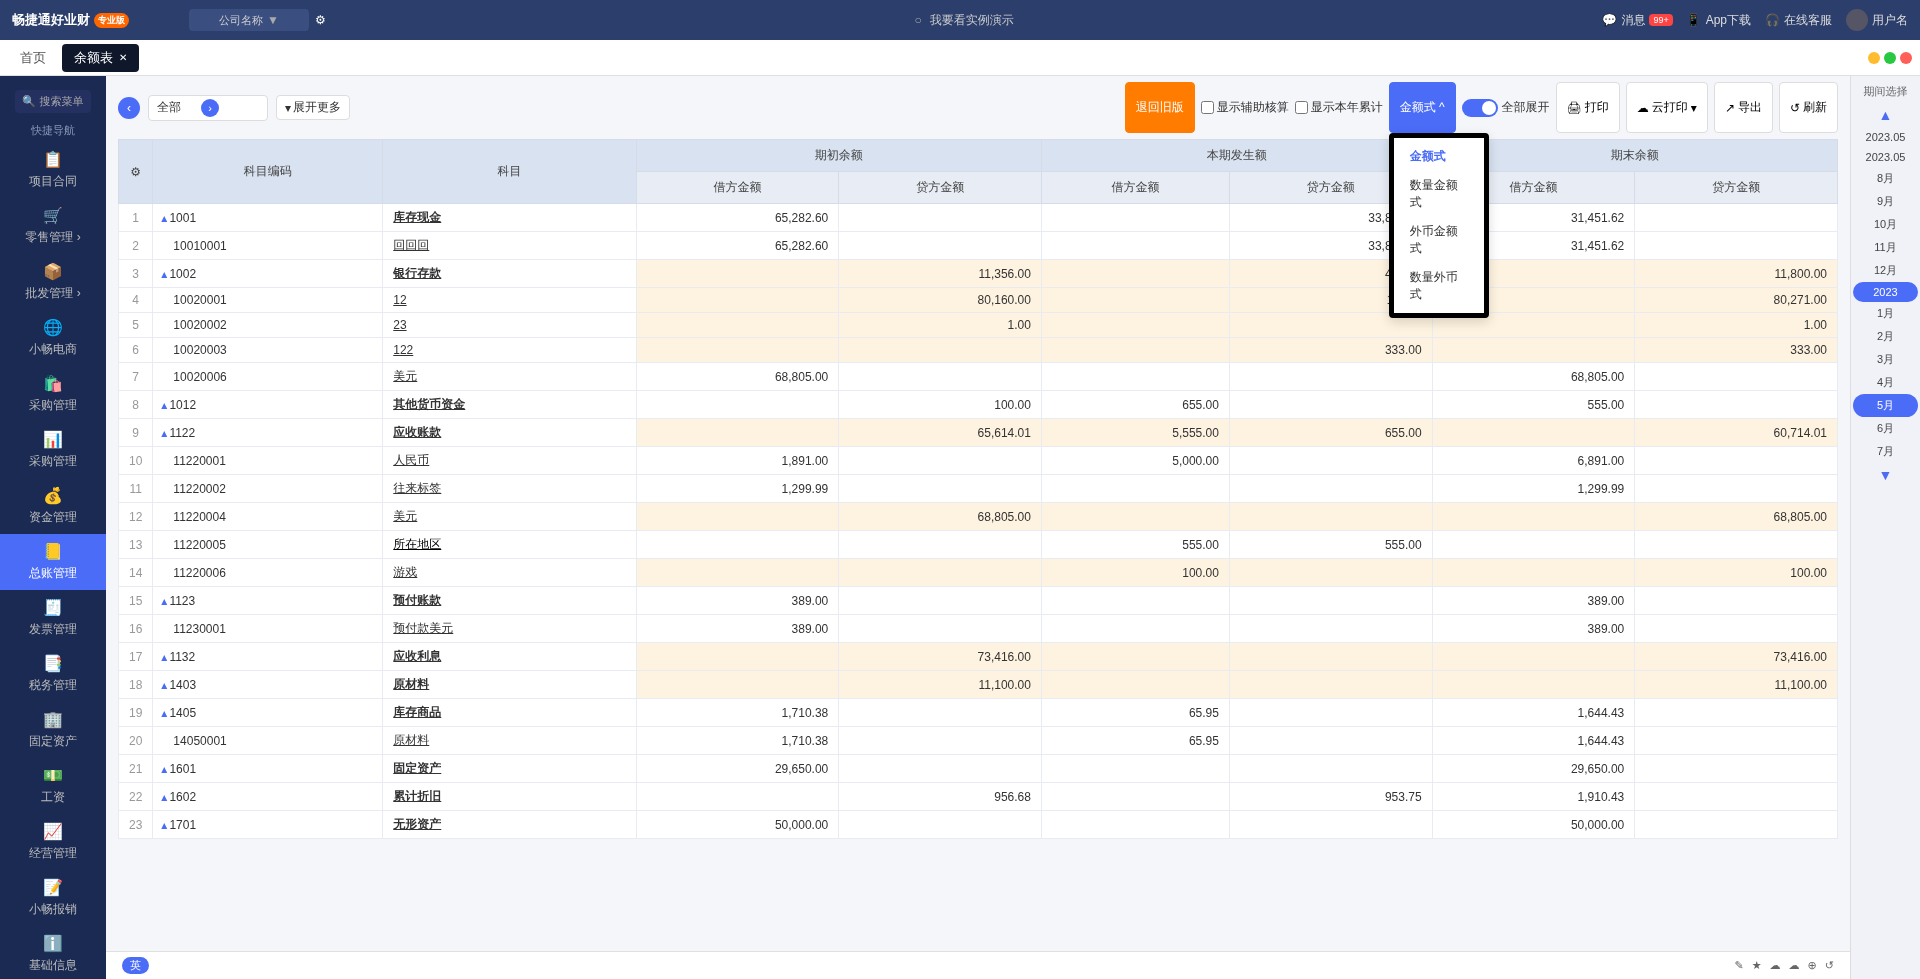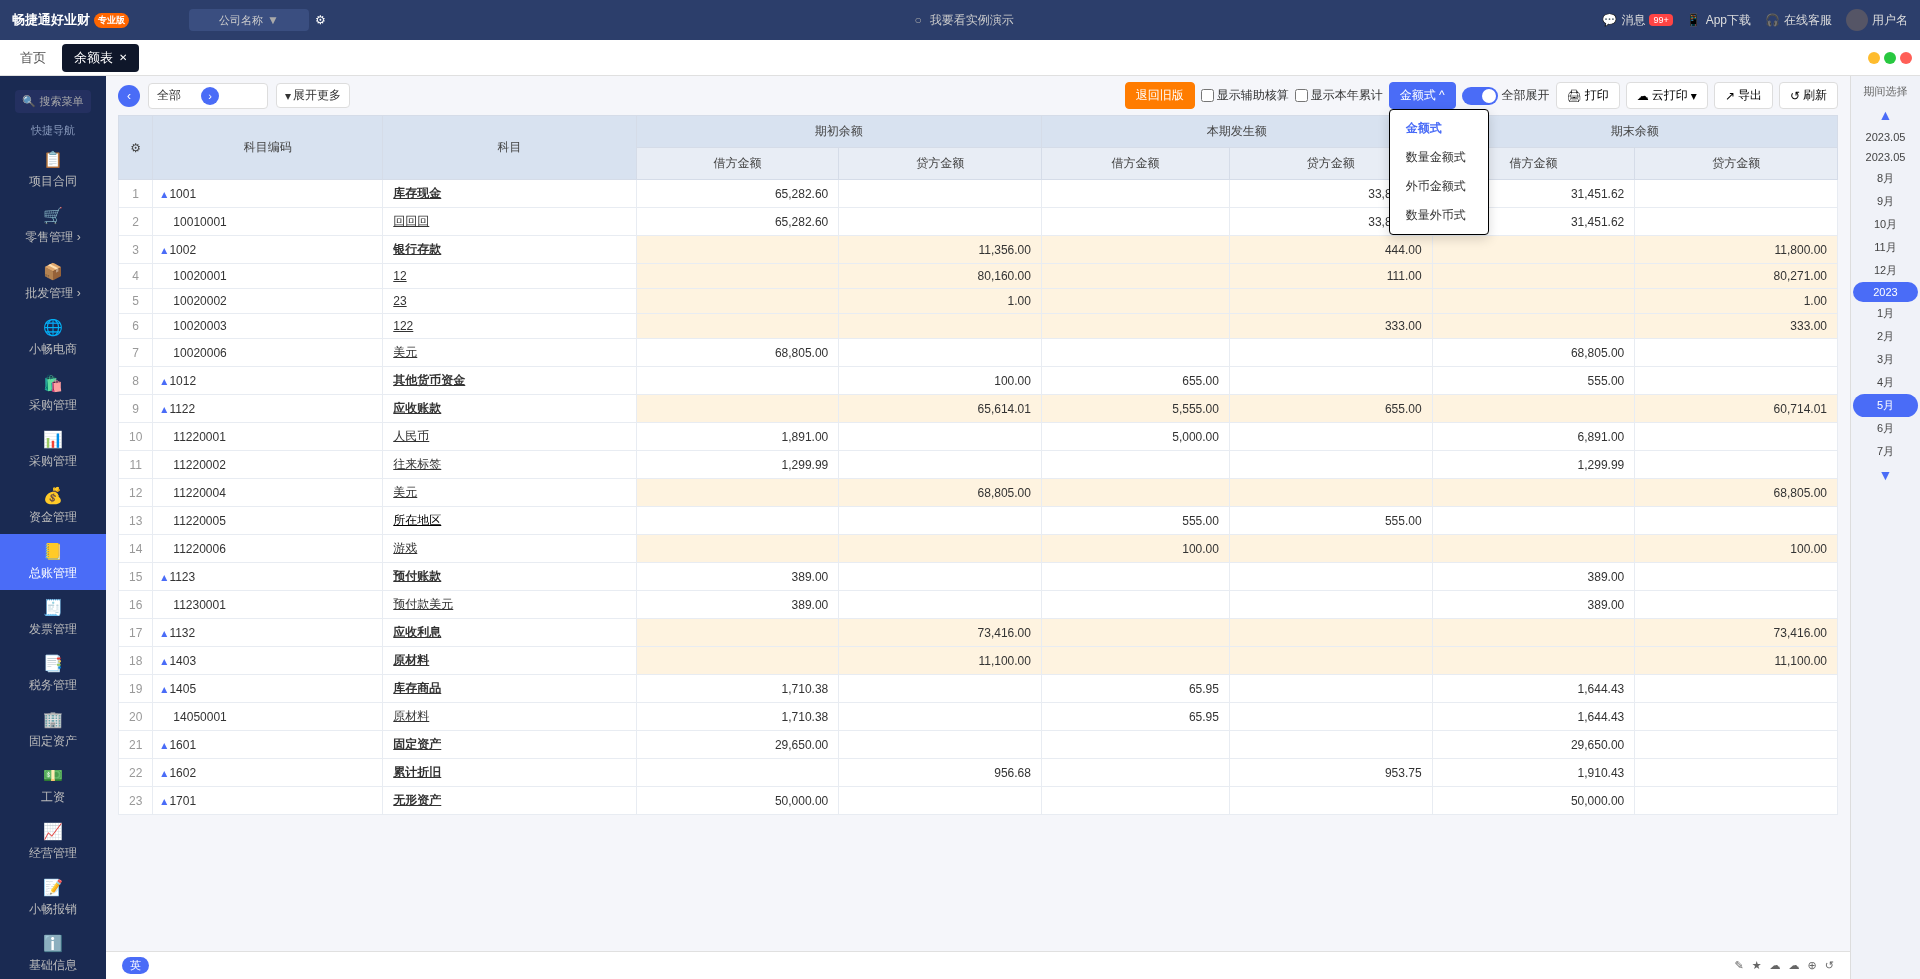--- a/index.html
+++ b/index.html
@@ -126,21 +126,21 @@
       align-items: center;
       background: #fff;
       border: 1px solid #ddd;
       border-radius: 4px;
       padding: 3px 8px;
       gap: 20px;
       min-width: 120px;
     }
 
     .btn {
-      padding: 4px 10px;
+      padding: 16px 10px;
       border-radius: 4px;
       border: 1px solid #ddd;
       background: #fff;
       cursor: pointer;
       font-size: 12px;
       display: flex;
       align-items: center;
       gap: 3px;
       white-space: nowrap;
     }
@@ -198,21 +198,21 @@
     
     .dropdown-btn {
       position: relative;
       display: inline-block;
     }
     .dropdown-menu {
       position: absolute;
       top: 100%;
       left: 0;
       background: #fff;
-      border: 1px solid #000000;
+      border: 5px solid #000000;
       border-radius: 4px;
       box-shadow: 0 4px 12px rgba(0,0,0,0.15);
       z-index: 100;
       min-width: 100px;
       padding: 4px 0;
     }
     .dropdown-menu-item {
       padding: 6px 16px;
       cursor: pointer;
       font-size: 12px;

